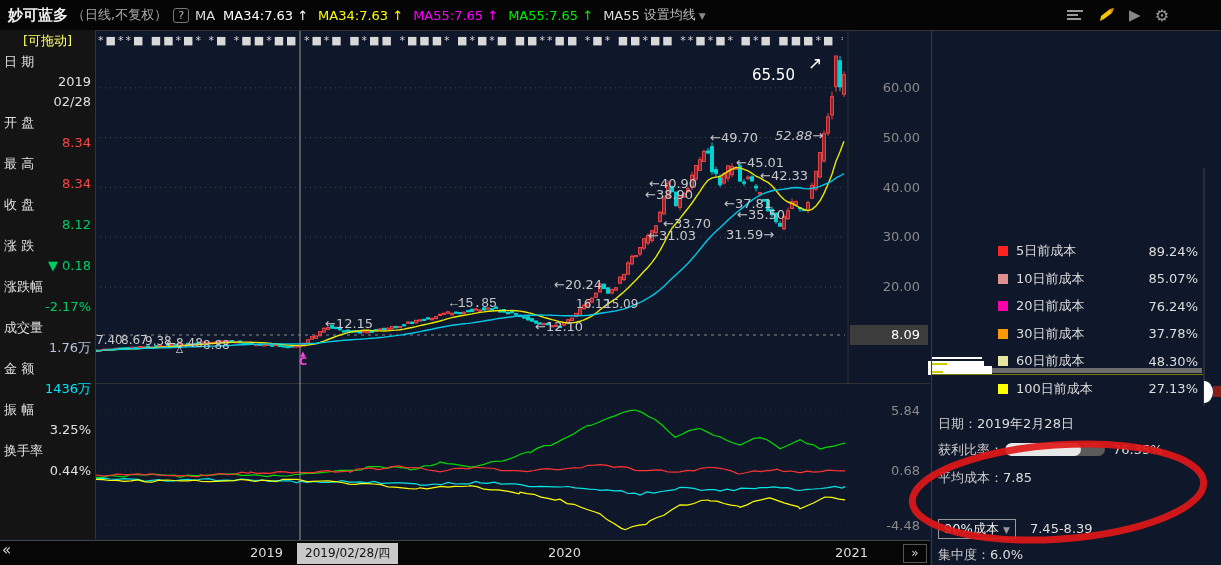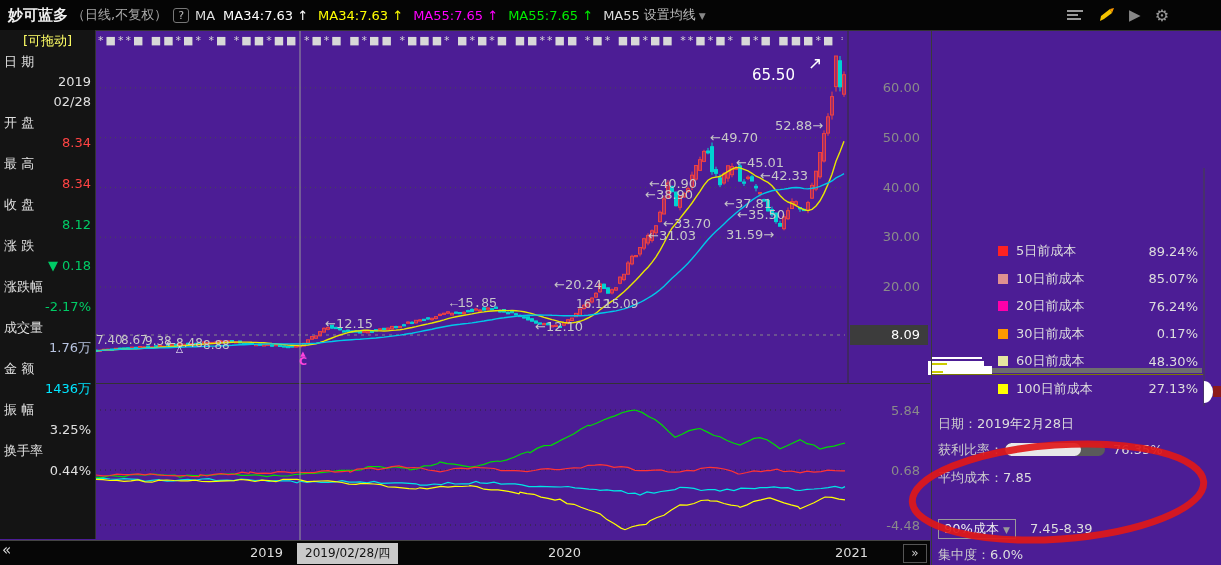--- a/index.html
+++ b/index.html
@@ -1,16 +1,16 @@
 <!DOCTYPE html>
 <html><head>
 <meta charset="utf-8">
 <style>
   html,body{margin:0;padding:0;background:#000;}
-  .screen{position:relative;width:1221px;height:565px;background:#4c1d95;overflow:hidden;
+  .screen{position:relative;width:1221px;height:565px;background:#0f172a;overflow:hidden;
           font-family:"DejaVu Sans","Liberation Sans",sans-serif;color:#ccc;}
   svg{position:absolute;left:0;top:0;}
   #bg-svg{z-index:1;}
   #overlay-svg{z-index:9;pointer-events:none;}
 
   
   .topbar{position:absolute;left:0;top:0;width:1221px;height:30px;background:#050505;
           border-bottom:1px solid #333;display:flex;align-items:center;z-index:6;font-size:13px;}
   .topbar .title{color:#f0f0f0;font-weight:bold;font-size:15px;margin:0 4px 0 8px;}
   .topbar .subtitle{color:#aaa;margin-right:6px;}
@@ -566,21 +566,21 @@
           <div class="qlabel">换手率</div>
           <div class="qval" style="color: rgb(224, 224, 224);">0.44%</div>
         </div>
       </div>
   </div>
   <div class="collapse">«</div>
 
   <div id="annotations">
       <span class="ann" style="left: 752px; top: 66px; color: rgb(255, 255, 255); font-size: 15px;">65.50</span>
       <span class="ann" style="left: 808px; top: 53px; color: rgb(255, 255, 255); font-size: 17px;">↗</span>
-      <span class="ann" style="left: 775px; top: 118px;">52.88→</span>
+      <span class="ann" style="left: 775px; top: 128px; font-style: italic;">52.88→</span>
       <span class="ann" style="left: 710px; top: 130px;">←49.70</span>
       <span class="ann" style="left: 736px; top: 155px;">←45.01</span>
       <span class="ann" style="left: 760px; top: 168px;">←42.33</span>
       <span class="ann" style="left: 649px; top: 176px;">←40.90</span>
       <span class="ann" style="left: 645px; top: 187px;">←38.90</span>
       <span class="ann" style="left: 724px; top: 196px;">←37.81</span>
       <span class="ann" style="left: 737px; top: 207px;">←35.50</span>
       <span class="ann" style="left: 663px; top: 216px;">←33.70</span>
       <span class="ann" style="left: 648px; top: 228px;">←31.03</span>
       <span class="ann" style="left: 726px; top: 227px;">31.59→</span>
@@ -641,21 +641,21 @@
           <span class="legend-val">85.07%</span>
         </div>
         <div class="legend-row" style="top: 267px;">
           <span class="legend-sq" style="background: rgb(255, 0, 170);"></span>
           <span class="legend-label">20日前成本</span>
           <span class="legend-val">76.24%</span>
         </div>
         <div class="legend-row" style="top: 294.5px;">
           <span class="legend-sq" style="background: rgb(255, 153, 0);"></span>
           <span class="legend-label">30日前成本</span>
-          <span class="legend-val">0.17%</span>
+          <span class="legend-val">37.78%</span>
         </div>
         <div class="legend-row" style="top: 322px;">
           <span class="legend-sq" style="background: rgb(230, 230, 160);"></span>
           <span class="legend-label">60日前成本</span>
           <span class="legend-val">48.30%</span>
         </div>
         <div class="legend-row" style="top: 349.5px;">
           <span class="legend-sq" style="background: rgb(255, 255, 0);"></span>
           <span class="legend-label">100日前成本</span>
           <span class="legend-val">27.13%</span>

